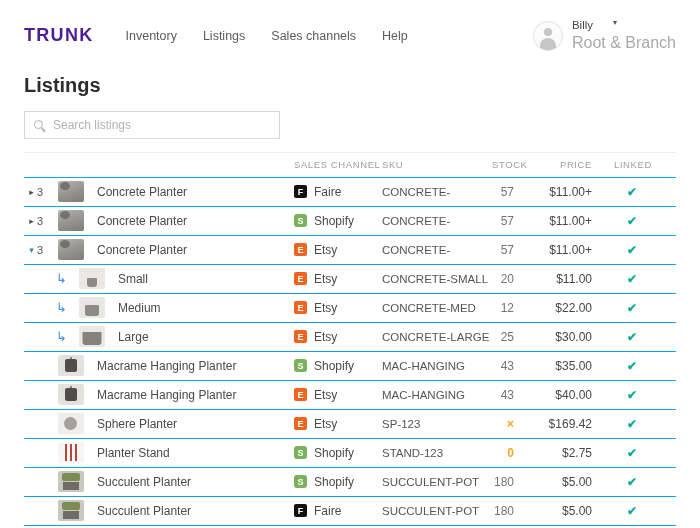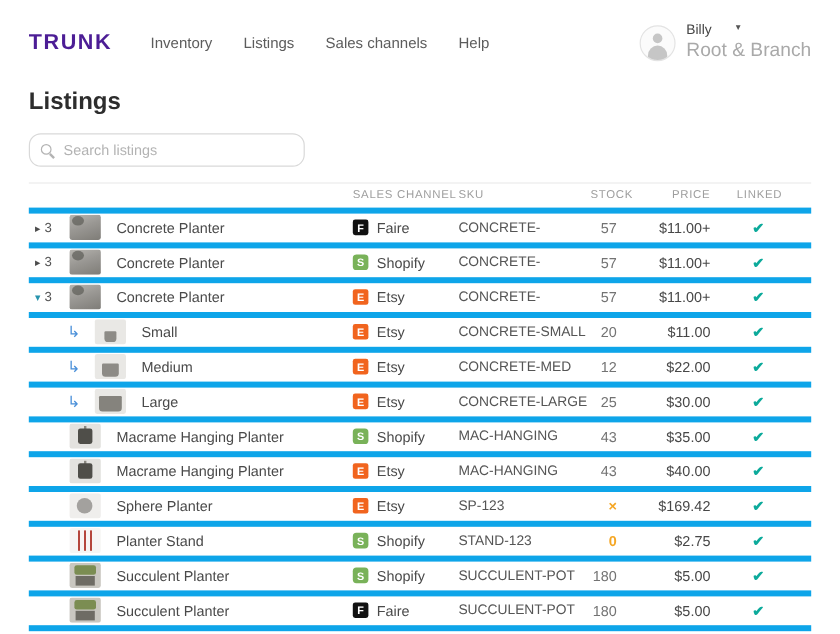--- a/index.html
+++ b/index.html
@@ -18,29 +18,29 @@
   .avatar { width:30px; height:30px; border-radius:50%; background:#fbfbfb; border:1px solid #e3e3e3; position:relative; overflow:hidden; }
   .avatar::before { content:""; position:absolute; top:6px; left:50%; transform:translateX(-50%); width:8px; height:8px; border-radius:50%; background:#c6c6c6; }
   .avatar::after { content:""; position:absolute; top:16px; left:50%; transform:translateX(-50%); width:16px; height:12px; border-radius:8px 8px 0 0; background:#c6c6c6; }
   .user-text { line-height:1.3; }
   .user-name { font-size:11.5px; color:#454545; display:flex; align-items:flex-start; gap:20px; }
   .user-caret { font-size:8px; color:#555; }
   .user-org { font-size:16px; color:#a9a9a9; }
 
   
   .page-title { margin:20px 24px 0; font-size:20px; font-weight:bold; color:#2d2d2d; }
-  .searchbox { margin:14px 24px 0; width:230px; height:28px; border:1px solid #d9d9d9; border-radius:10px; display:flex; align-items:center; padding:0 9px; gap:8px; background:#fff; }
+  .searchbox { margin:14px 24px 0; width:256px; height:28px; border:1px solid #d9d9d9; border-radius:0; display:flex; align-items:center; padding:0 9px; gap:8px; background:#fff; }
   .search-icon { width:9px; height:9px; border:1.5px solid #b3b3b3; border-radius:50%; position:relative; flex:none; }
   .search-icon::after { content:""; position:absolute; width:5px; height:1.5px; background:#b3b3b3; transform:rotate(45deg); bottom:-2px; right:-4px; }
   .searchbox input { border:none; outline:none; flex:1; font-size:12px; font-family:inherit; color:#444; background:transparent; }
   .searchbox input::placeholder { color:#b3b3b3; }
 
   
   .table { margin-top:13px; }
-  .thead, .row { display:grid; grid-template-columns:270px 88px 110px 44px 78px 62px; align-items:center; margin:0 24px; border-bottom:5px solid #0ea5e9; }
+  .thead, .row { display:grid; grid-template-columns:270px 88px 110px 44px 78px 62px; align-items:center; margin:0 24px; border-bottom:1px solid #0ea5e9; }
   .thead { border-top:1px solid #ececec; height:26px; font-size:9.5px; letter-spacing:.6px; color:#9e9e9e; }
   .th-stock { text-align:right; padding-right:22px; }
   .th-price { text-align:right; padding-right:22px; }
   .th-linked { text-align:center; padding-right:26px; }
   .row { height:29px; font-size:12px; color:#4a4a4a; }
 
   .name-cell { display:flex; align-items:center; overflow:hidden; }
   .caret { width:11px; margin-left:2px; font-size:9px; color:#4c4c4c; text-align:center; flex:none; cursor:pointer; }
   .caret.expanded { color:#2894ad; }
   .count { width:11px; font-size:11px; color:#555; flex:none; }

